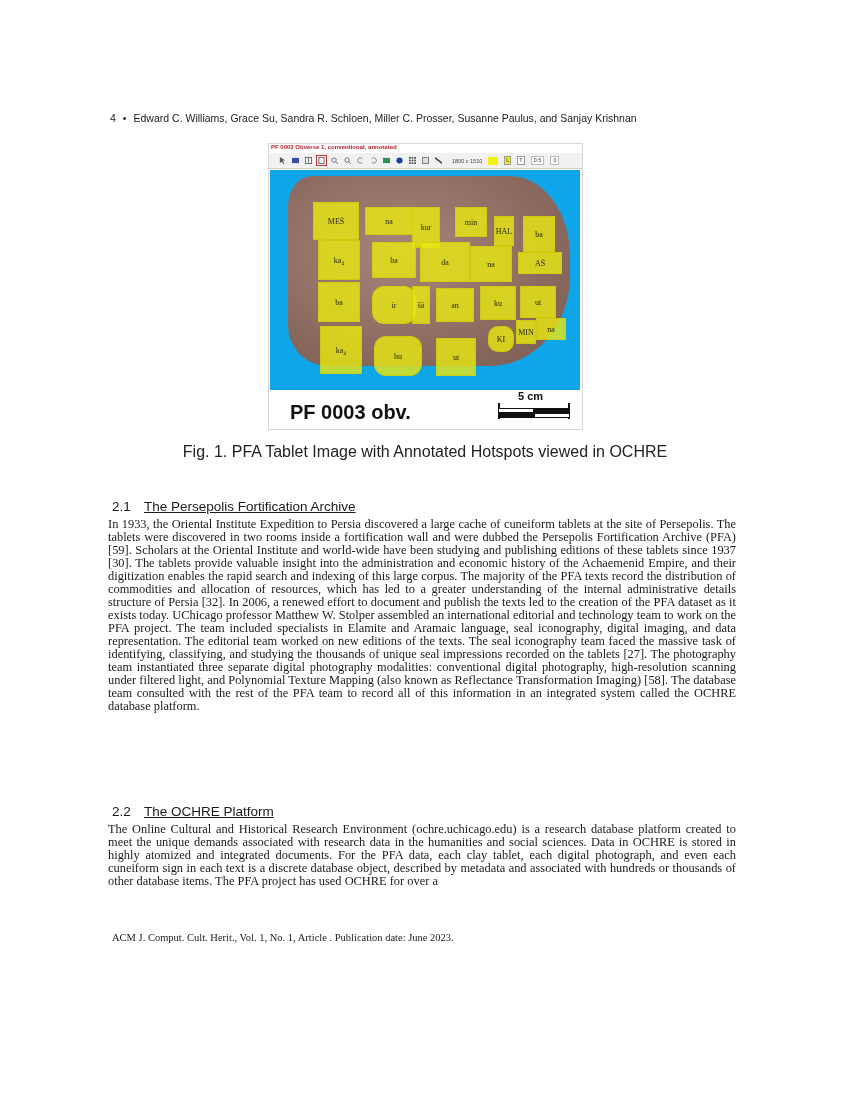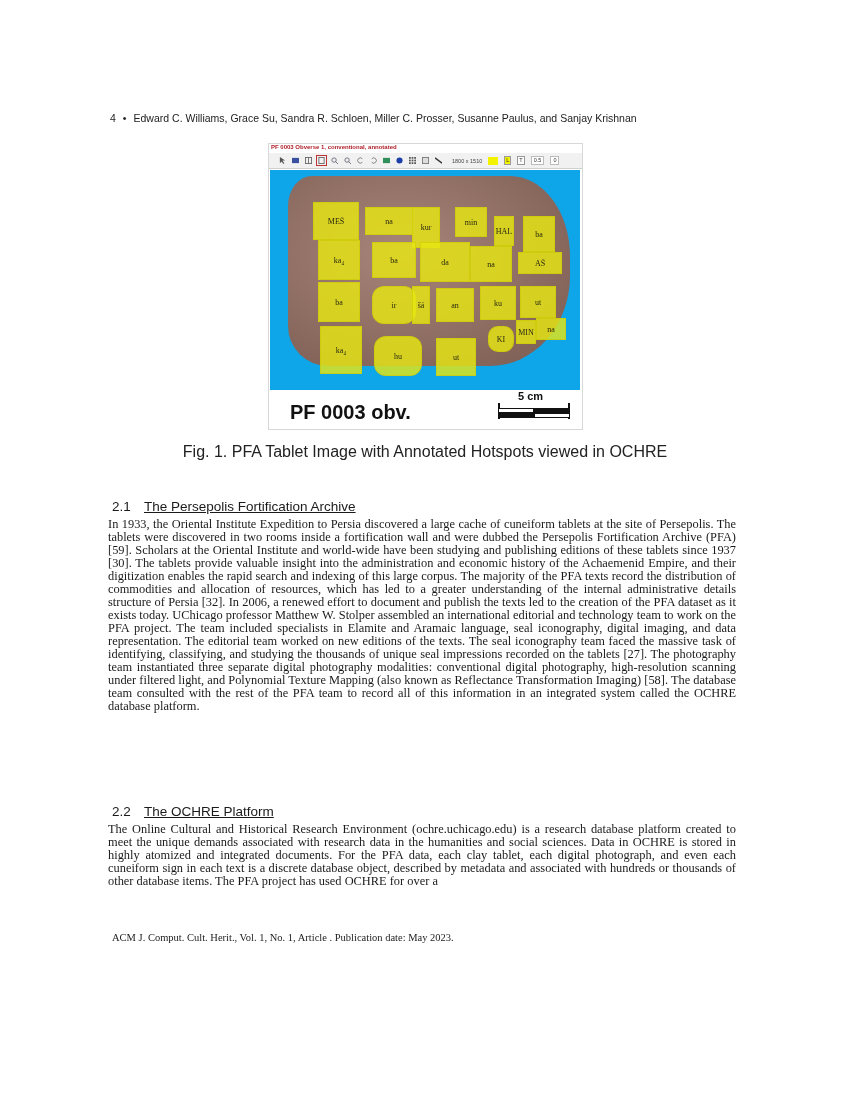--- a/index.html
+++ b/index.html
@@ -159,13 +159,13 @@
 <div class="section-head" style="top:499px">
   <span class="num">2.1</span><span>The Persepolis Fortification Archive</span>
 </div>
 <div class="para" style="top:518px">In 1933, the Oriental Institute Expedition to Persia discovered a large cache of cuneiform tablets at the site of Persepolis. The tablets were discovered in two rooms inside a fortification wall and were dubbed the Persepolis Fortification Archive (PFA) [59]. Scholars at the Oriental Institute and world-wide have been studying and publishing editions of these tablets since 1937 [30]. The tablets provide valuable insight into the administration and economic history of the Achaemenid Empire, and their digitization enables the rapid search and indexing of this large corpus. The majority of the PFA texts record the distribution of commodities and allocation of resources, which has led to a greater understanding of the internal administrative details structure of Persia [32]. In 2006, a renewed effort to document and publish the texts led to the creation of the PFA dataset as it exists today. UChicago professor Matthew W. Stolper assembled an international editorial and technology team to work on the PFA project. The team included specialists in Elamite and Aramaic language, seal iconography, digital imaging, and data representation. The editorial team worked on new editions of the texts. The seal iconography team faced the massive task of identifying, classifying, and studying the thousands of unique seal impressions recorded on the tablets [27]. The photography team instantiated three separate digital photography modalities: conventional digital photography, high-resolution scanning under filtered light, and Polynomial Texture Mapping (also known as Reflectance Transformation Imaging) [58]. The database team consulted with the rest of the PFA team to record all of this information in an integrated system called the OCHRE database platform.</div>
 
 <div class="section-head" style="top:804px">
   <span class="num">2.2</span><span>The OCHRE Platform</span>
 </div>
 <div class="para" style="top:823px">The Online Cultural and Historical Research Environment (ochre.uchicago.edu) is a research database platform created to meet the unique demands associated with research data in the humanities and social sciences. Data in OCHRE is stored in highly atomized and integrated documents. For the PFA data, each clay tablet, each digital photograph, and even each cuneiform sign in each text is a discrete database object, described by metadata and associated with hundreds or thousands of other database items. The PFA project has used OCHRE for over a</div>
 
-<div class="footer">ACM J. Comput. Cult. Herit., Vol. 1, No. 1, Article . Publication date: May 2023.</div>
+<div class="footer">ACM J. Comput. Cult. Herit., Vol. 1, No. 1, Article . Publication date: June 2023.</div>
 
 </body></html>

